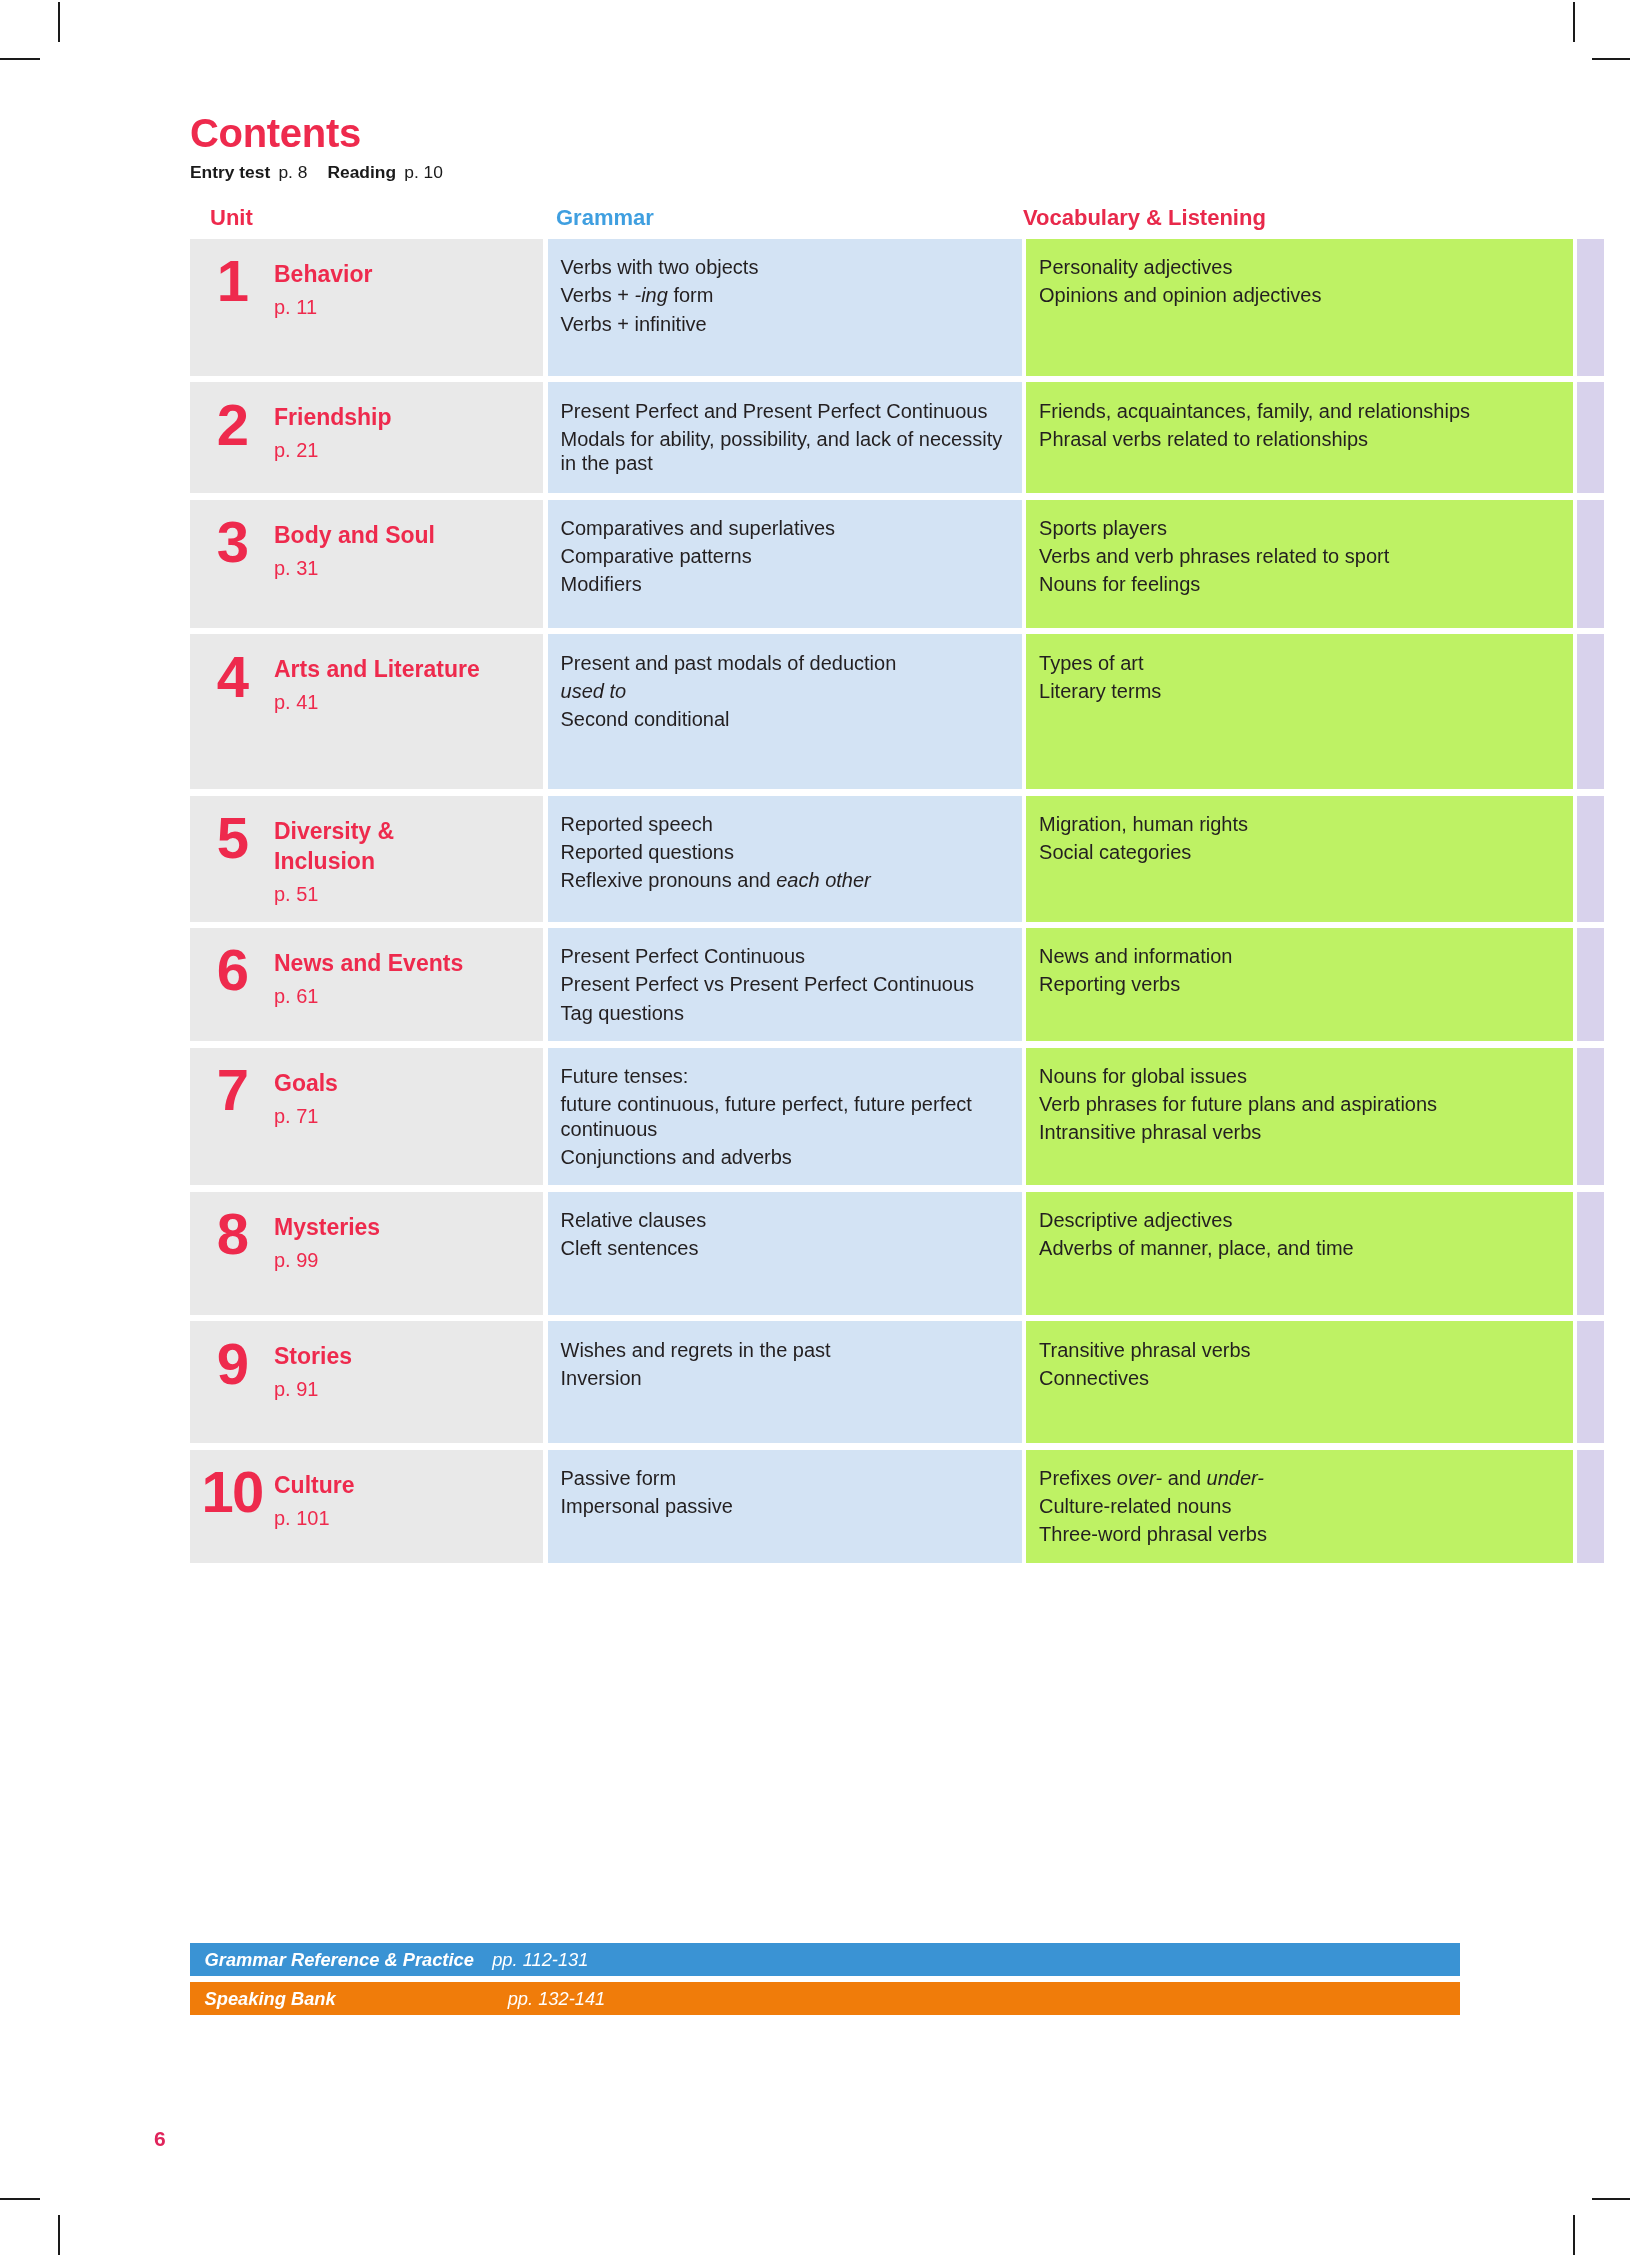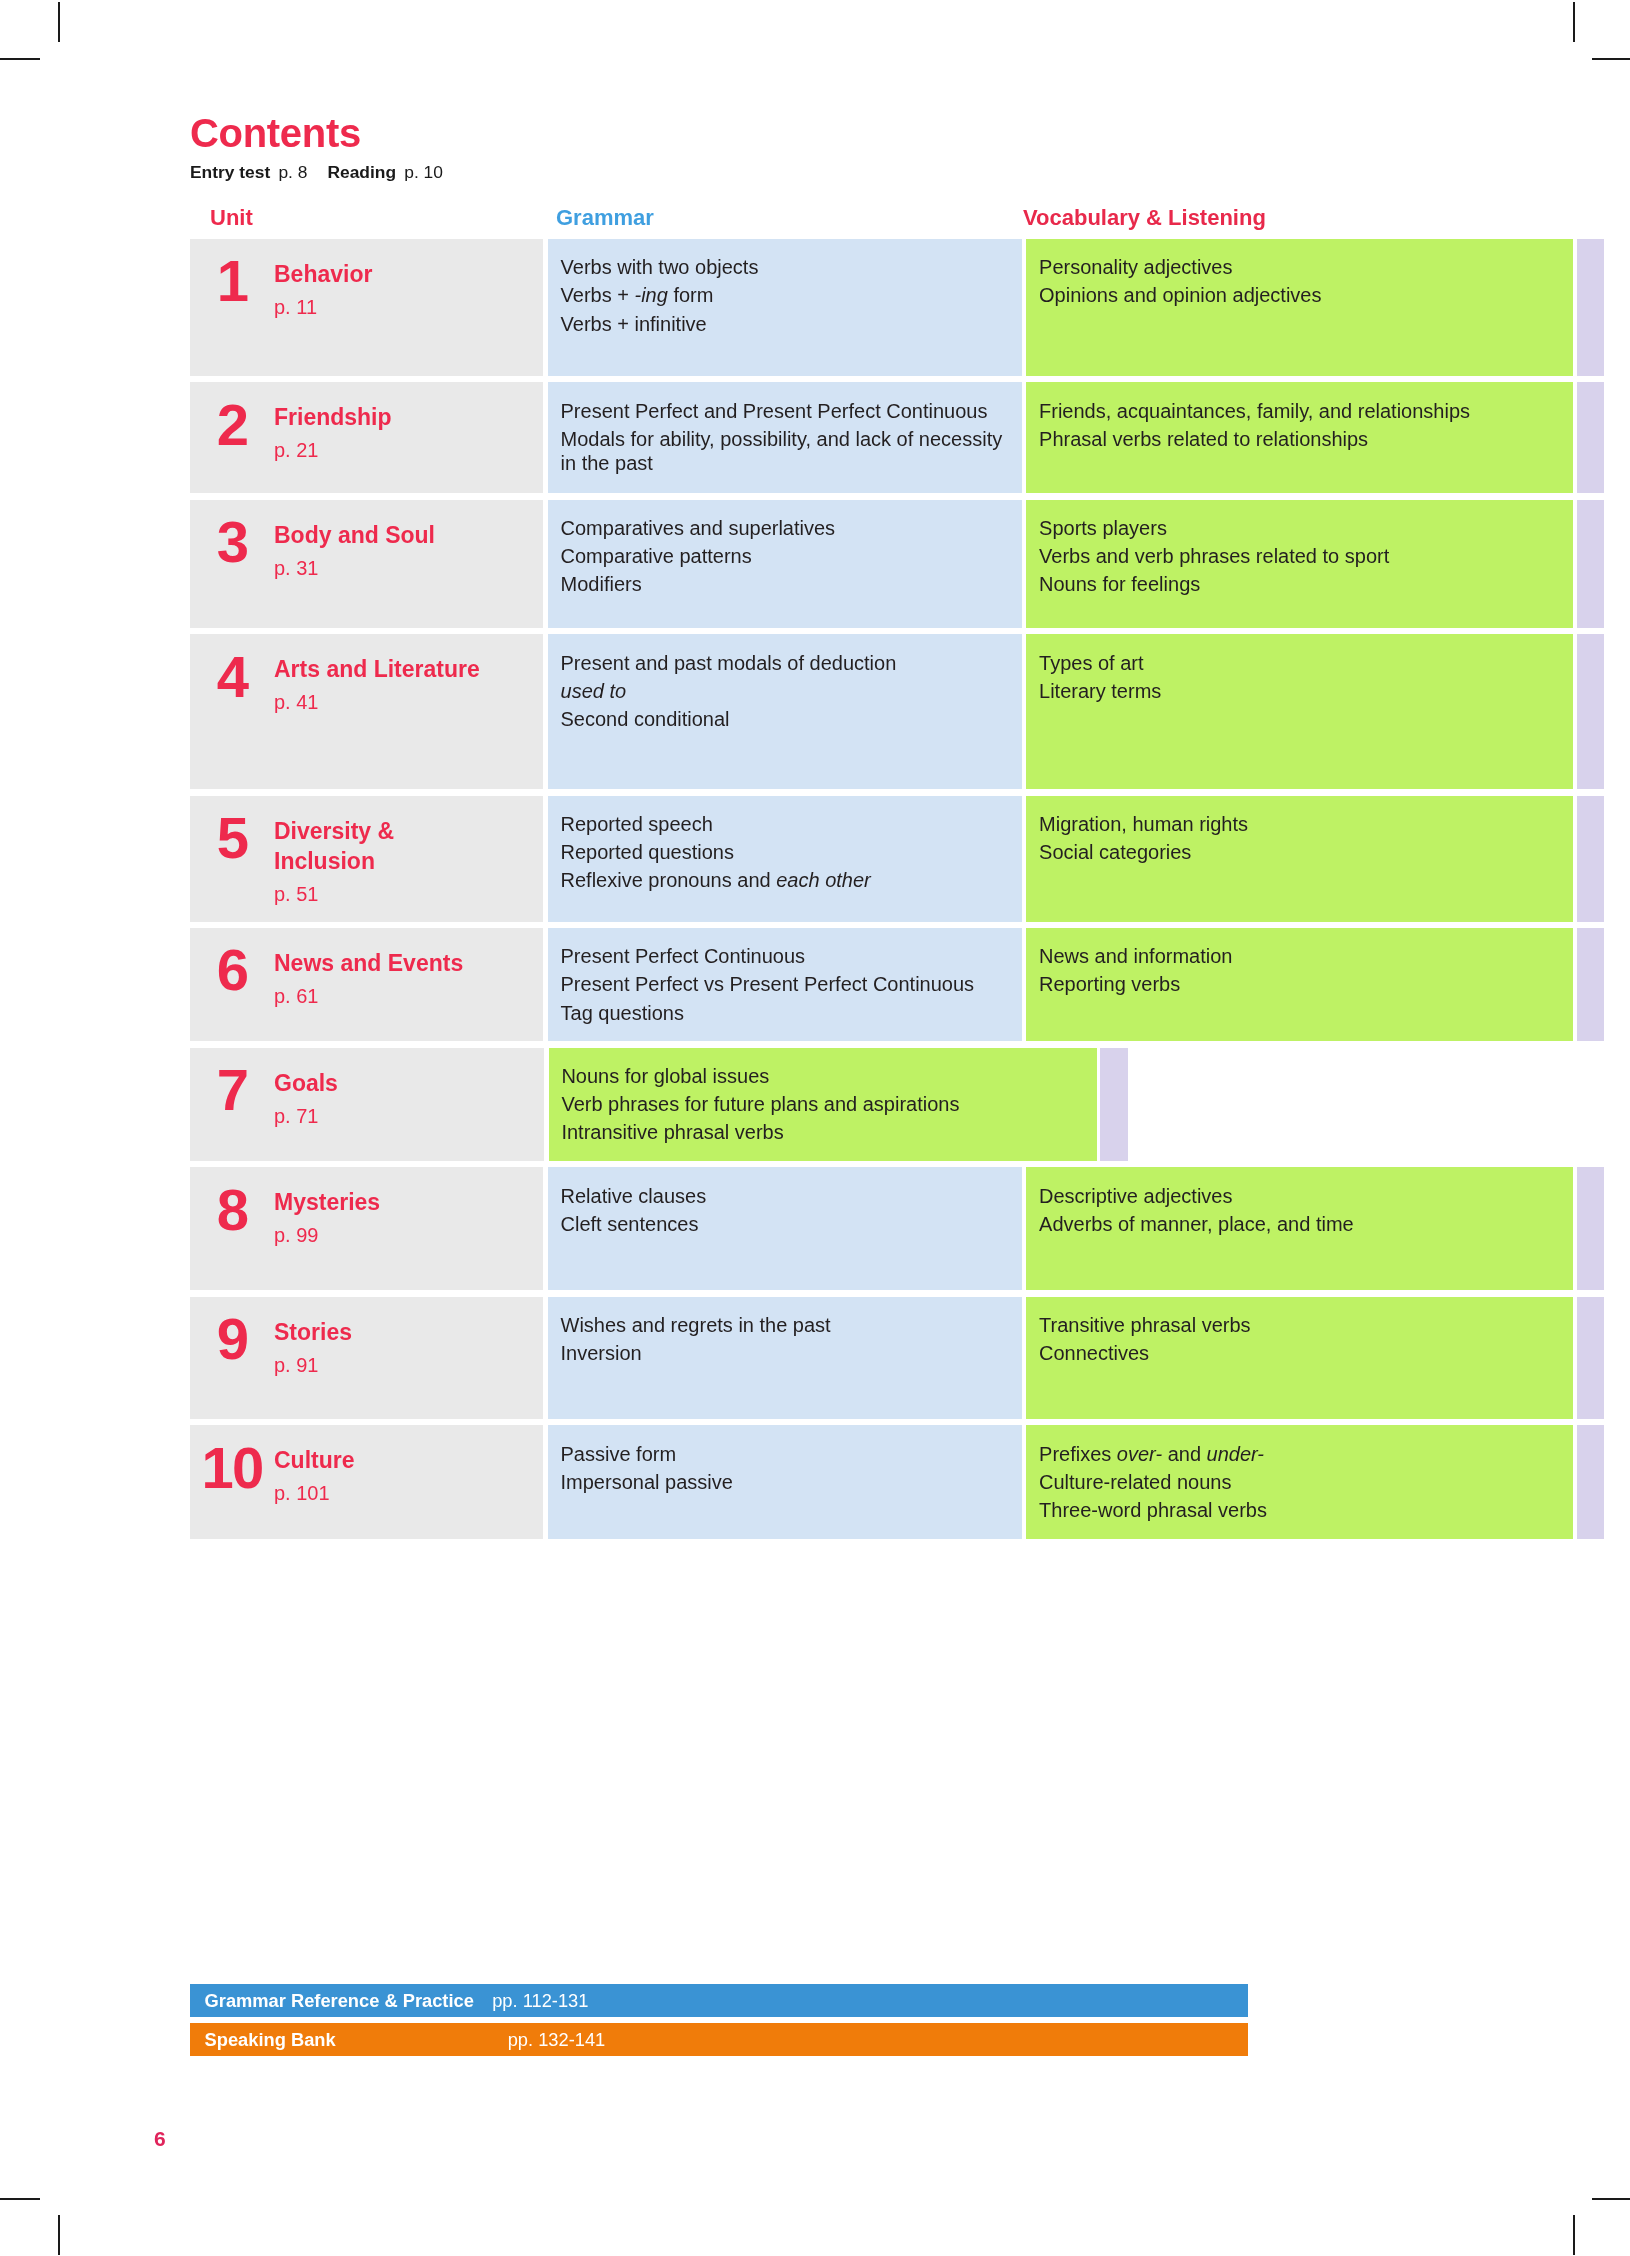--- a/index.html
+++ b/index.html
@@ -151,22 +151,23 @@
     line-height: 1.22;
     margin-bottom: 3.7px;
   }
   .topic:last-child { margin-bottom: 0; }
   .topic i { font-style: italic; }
 
   
   .bars {
     position: absolute;
     left: 190px;
-    top: 1984px;
-    width: 1058px;
+    top: 1943px;
+    width: 1270px;
+    font-style: italic;
   }
   .bar {
     height: 33px;
     display: flex;
     align-items: center;
     color: #ffffff;
     font-size: 18.3px;
     margin-bottom: 6.4px;
   }
   .bar-blue   { background: #3a93d4; }
@@ -336,20 +337,25 @@
      <div class="cell c-extra"></div>
       </div>
       <div class="row" style="min-height: 110px;">
         <div class="cell c-unit">
        <div class="unit-num">7</div>
        <div class="unit-meta">
          <div class="unit-title">Goals</div>
          <div class="unit-page">p. 71</div>
        </div>
      </div>
+     <div class="cell c-gram">
+          <div class="topic">Future tenses:</div>
+          <div class="topic">future continuous, future perfect, future perfect continuous</div>
+          <div class="topic">Conjunctions and adverbs</div>
+        </div>
      <div class="cell c-vocab">
           <div class="topic">Nouns for global issues</div>
           <div class="topic">Verb phrases for future plans and aspirations</div>
           <div class="topic">Intransitive phrasal verbs</div>
         </div>
      <div class="cell c-extra"></div>
       </div>
       <div class="row" style="min-height: 123px;">
         <div class="cell c-unit">
        <div class="unit-num">8</div>

